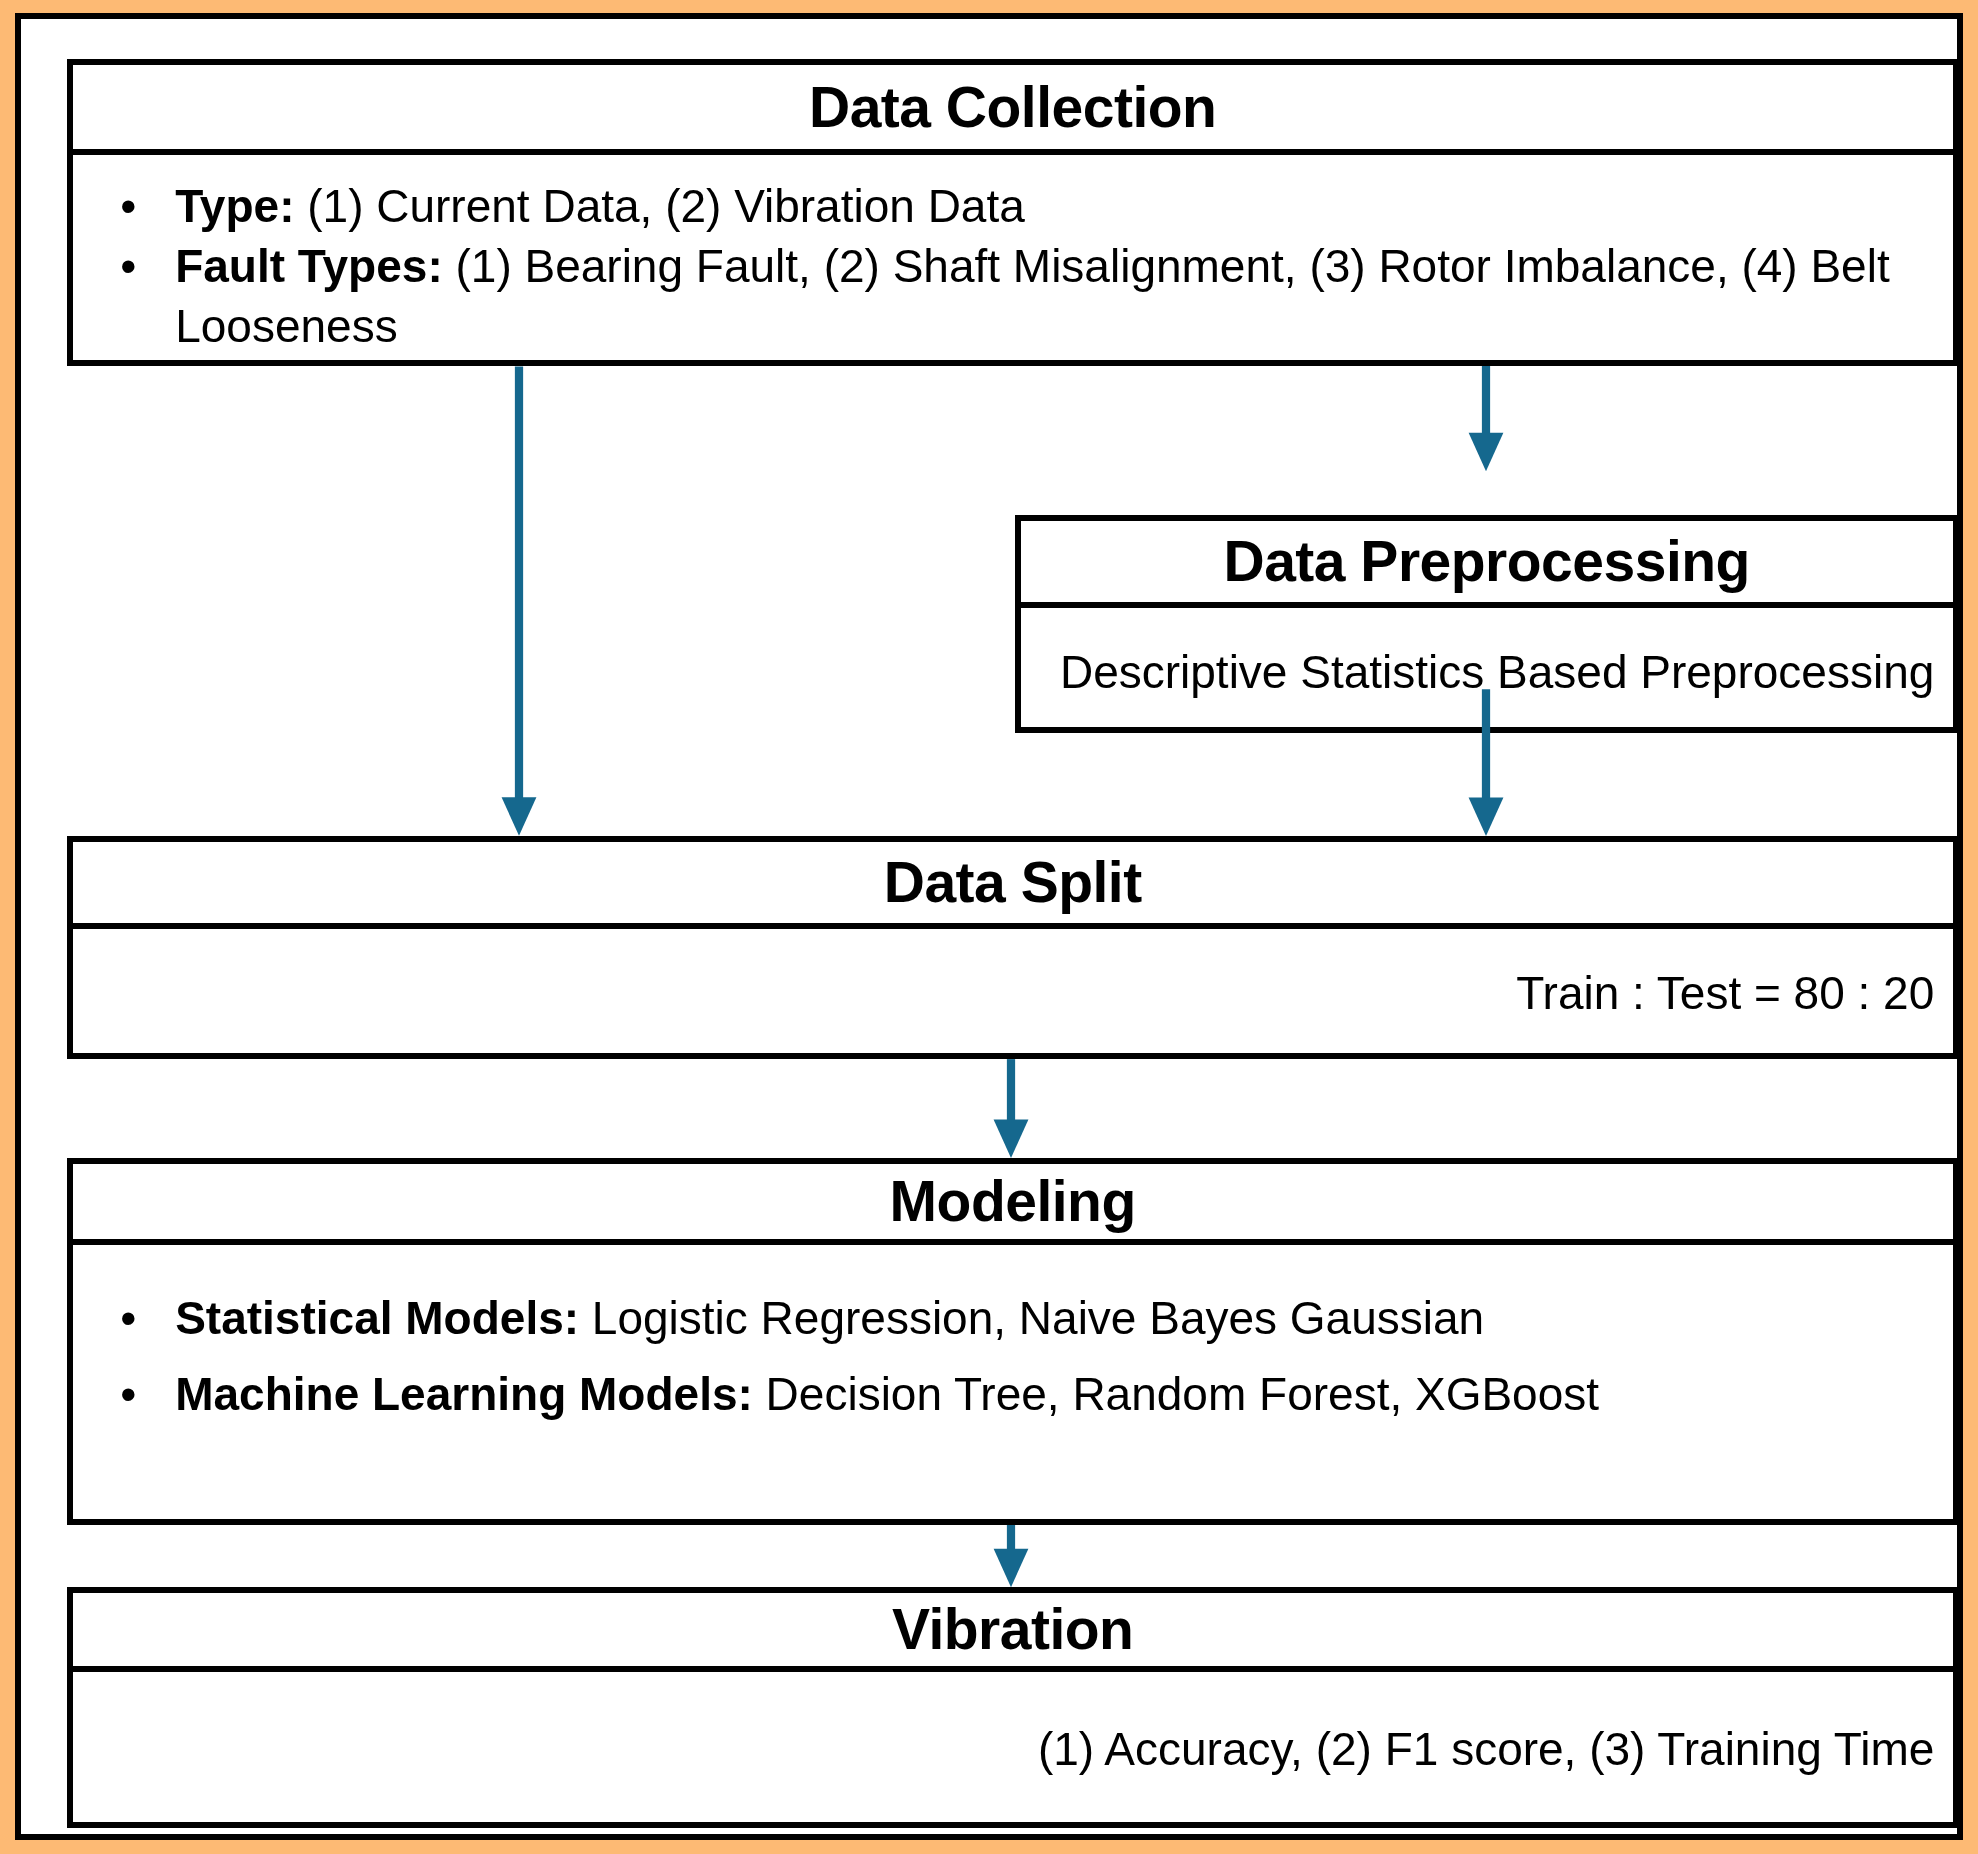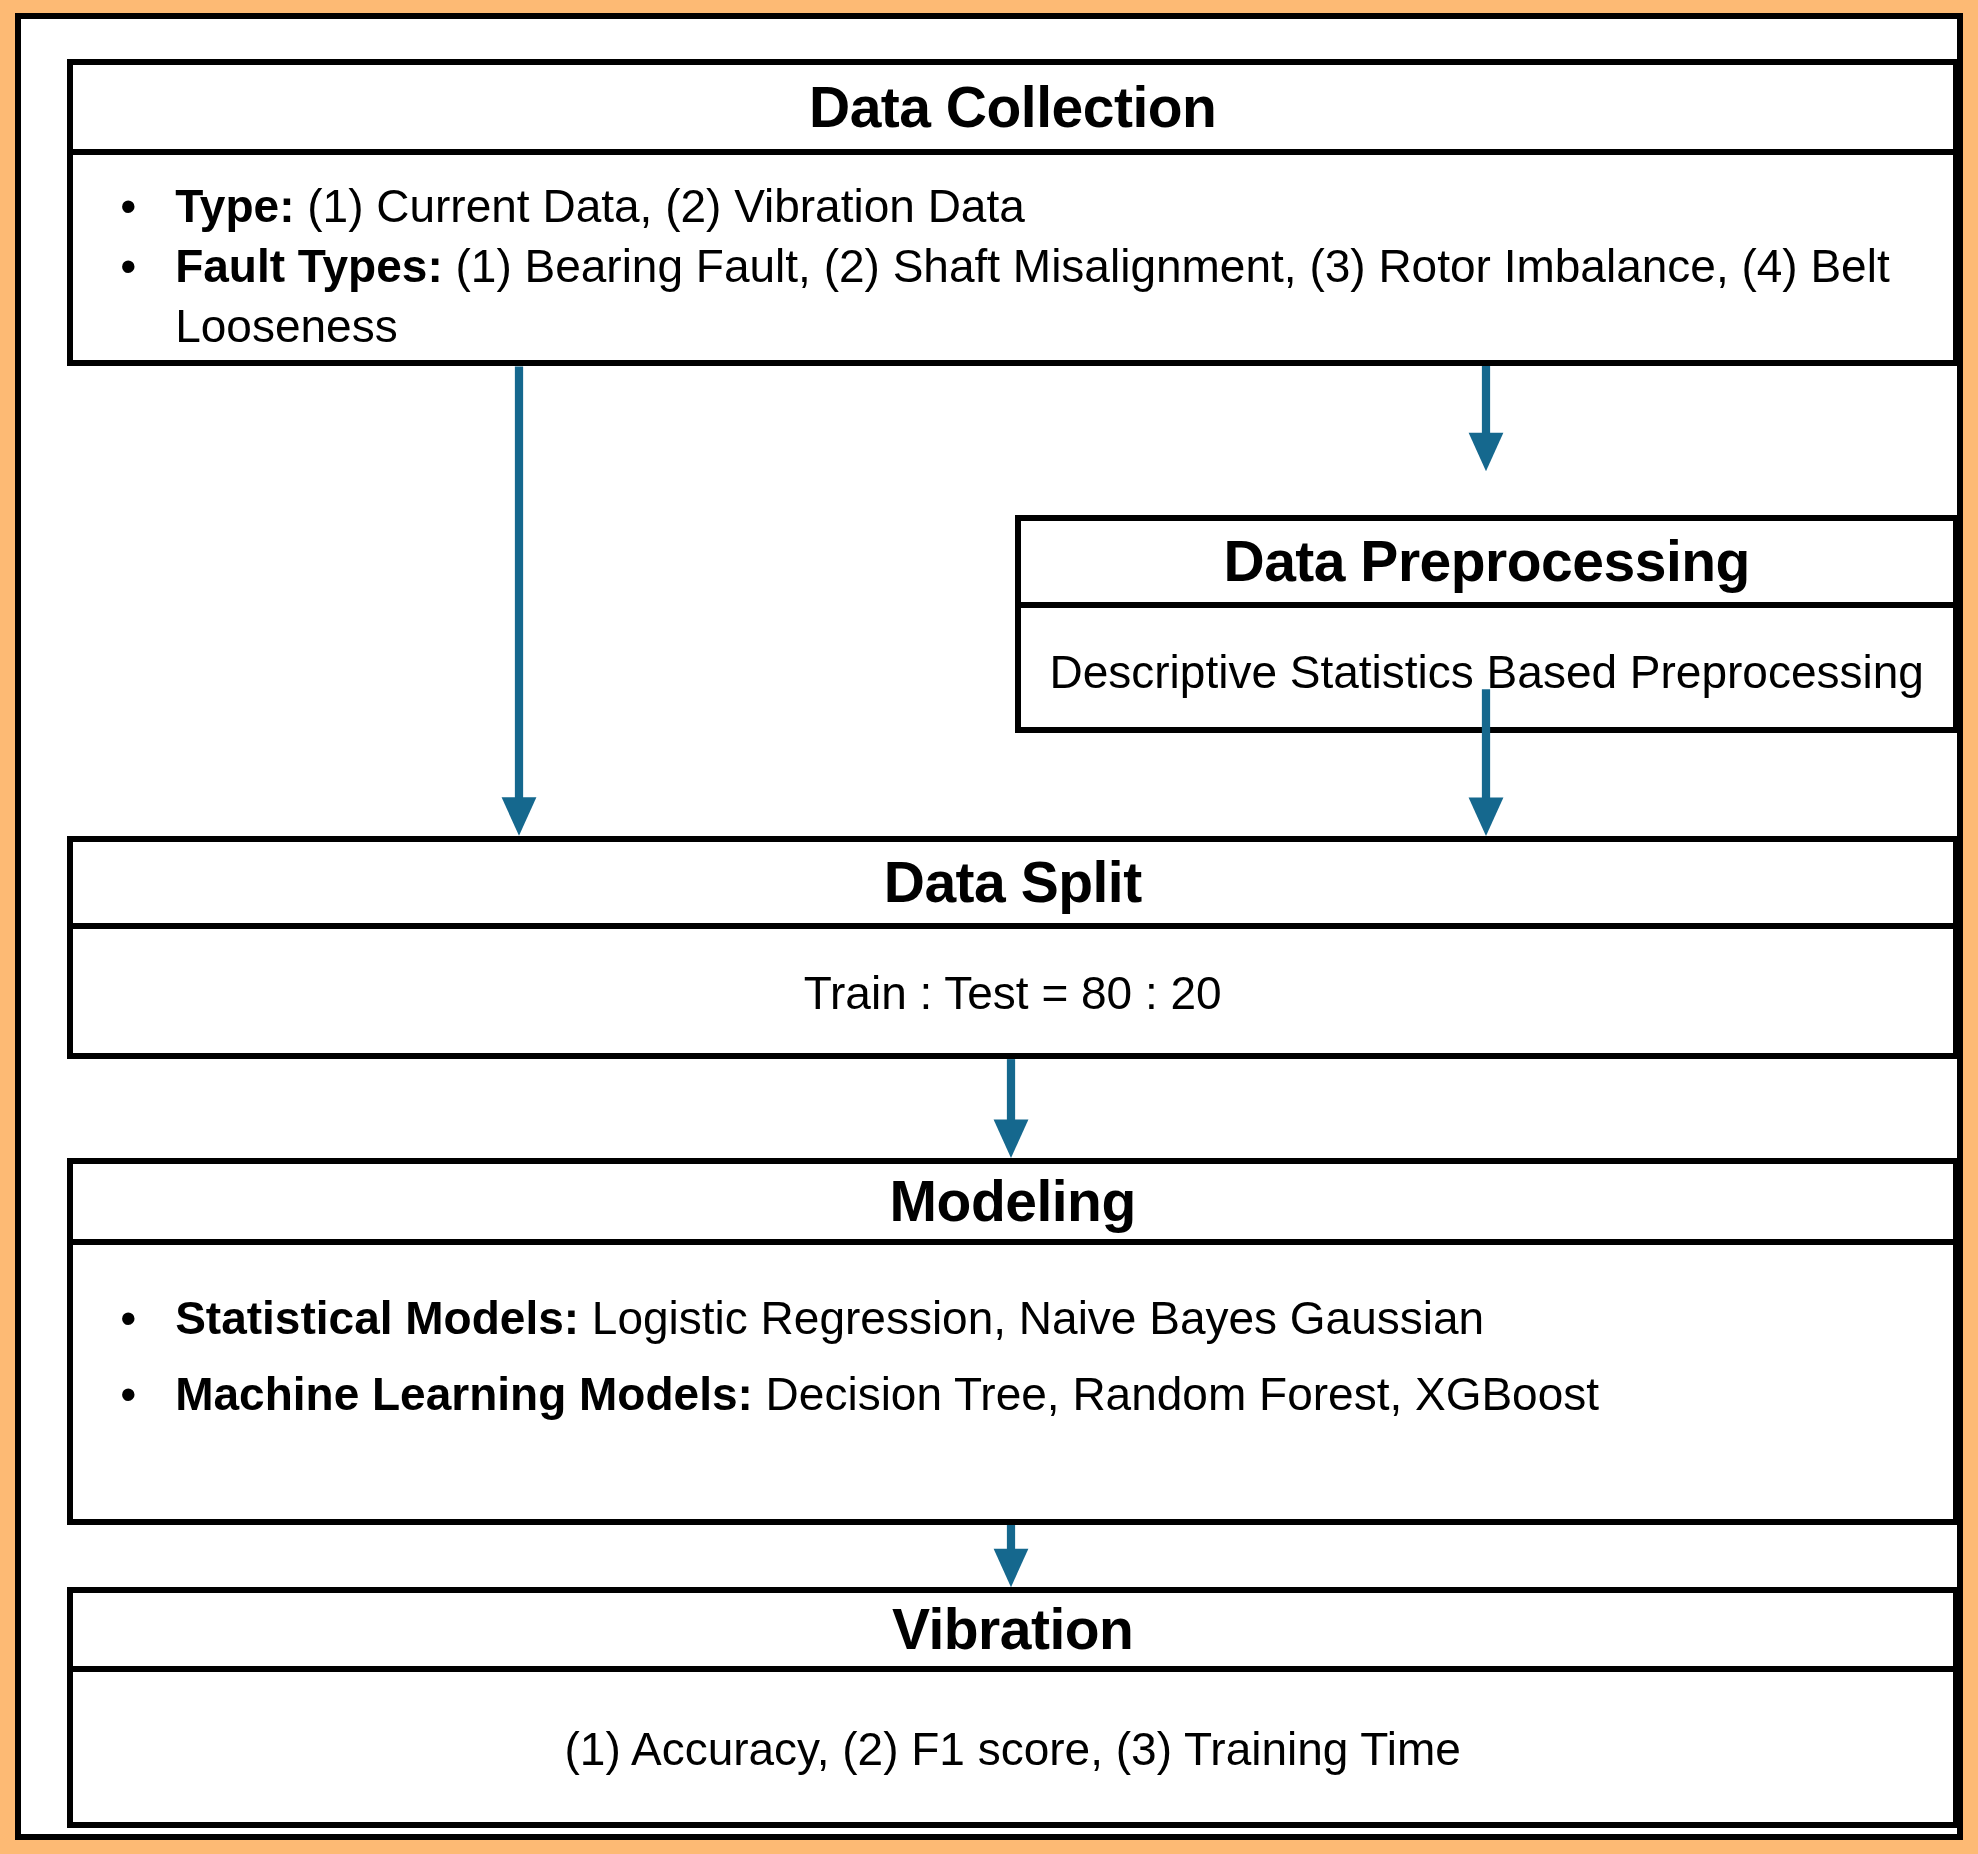--- a/index.html
+++ b/index.html
@@ -53,21 +53,21 @@
     letter-spacing: -0.5px;
   }
   .box-body {
     box-sizing: border-box;
     width: 100%;
     color: #000000;
   }
   .body-center {
     display: flex;
     align-items: center;
-    justify-content: center;
+    justify-content: flex-end;
     text-align: center;
     font-size: 46px;
     line-height: 1.30;
   }
   
   .bullet-list {
     margin: 0;
     padding: 0;
     list-style: none;
   }

